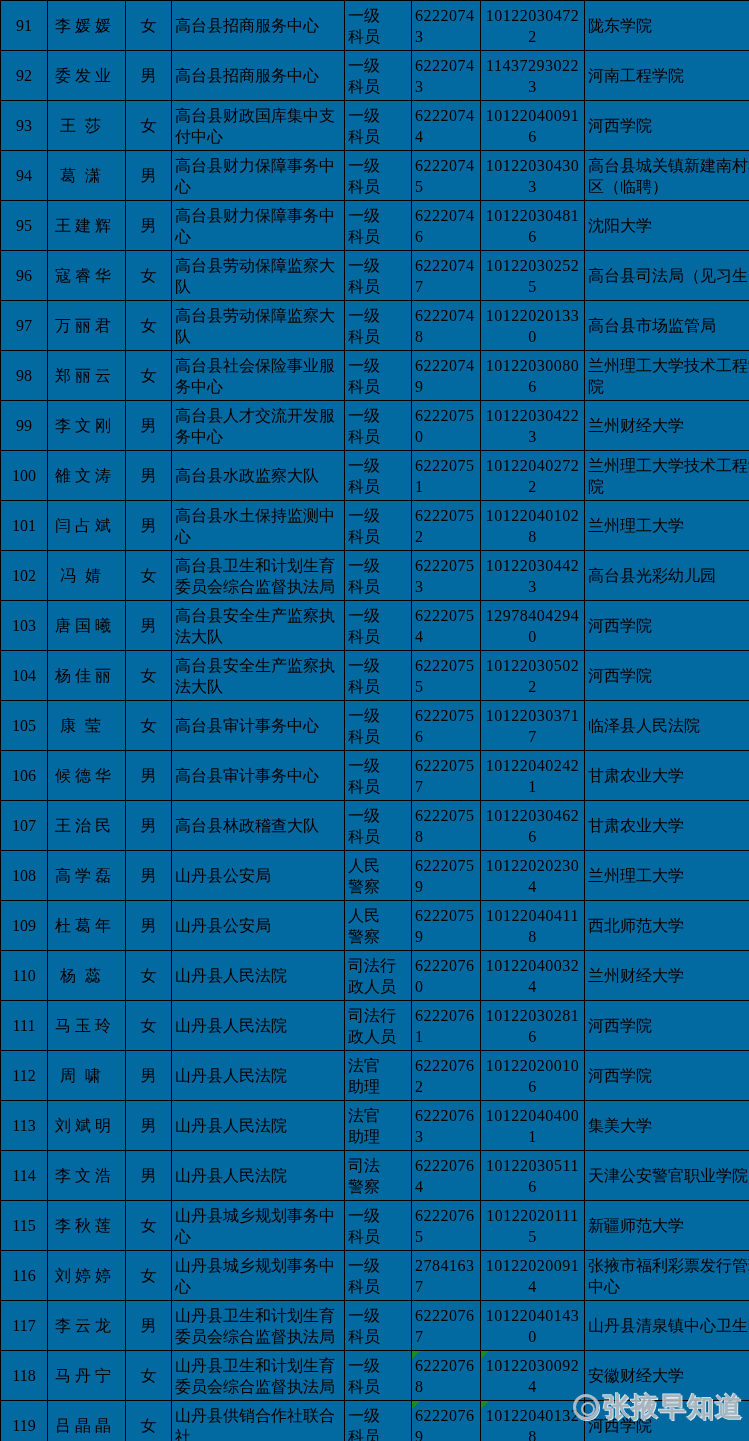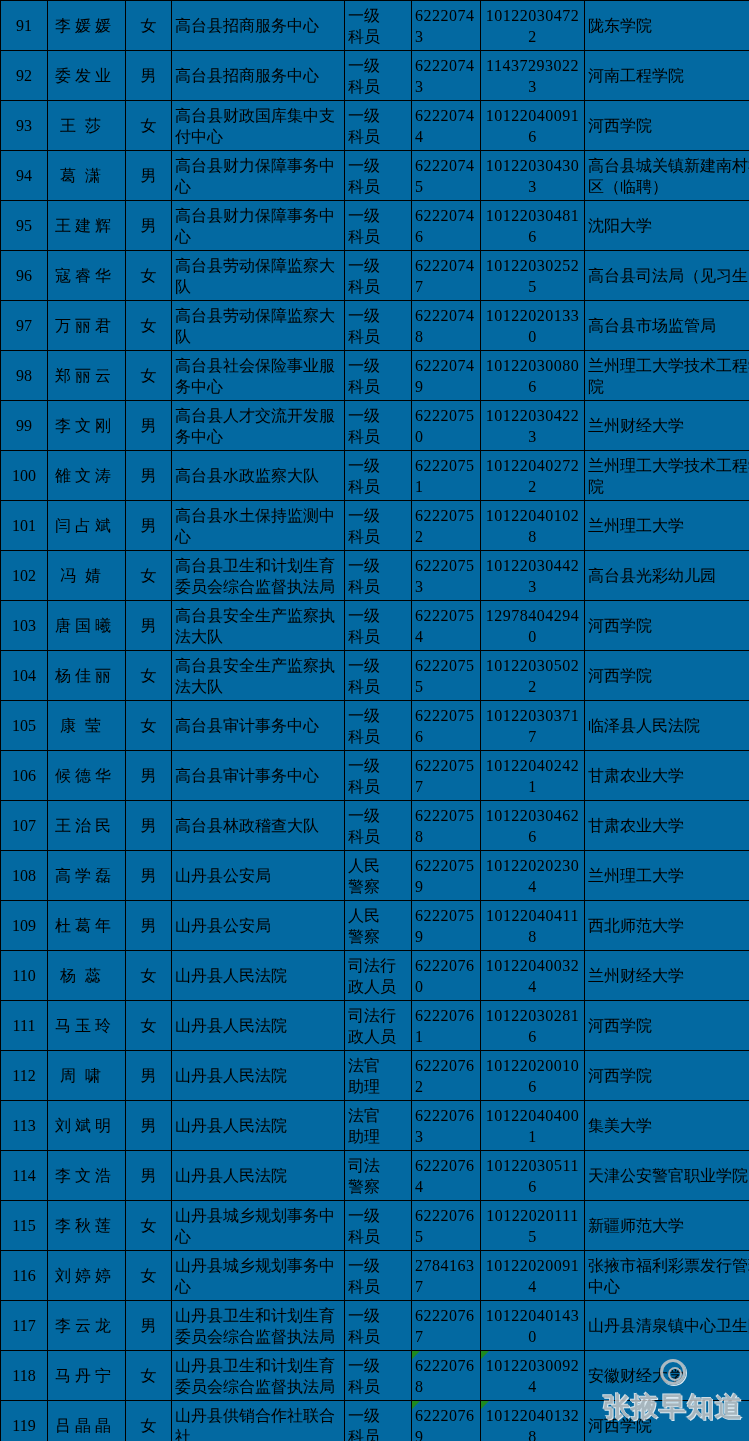--- a/index.html
+++ b/index.html
@@ -47,21 +47,20 @@
   }
   .watermark {
     position: absolute;
     right: 6px;
     bottom: 16px;
     display: flex;
     align-items: center;
     gap: 4px;
     pointer-events: none;
     opacity: 0.85;
-    flex-direction: column;
   }
   .wm-icon {
     width: 26px; height: 26px;
     border-radius: 50%;
     border: 3px solid #c9c9c9;
     box-sizing: border-box;
     position: relative;
     background: transparent;
     box-shadow: 1px 1px 0 #ffffff;
   }

